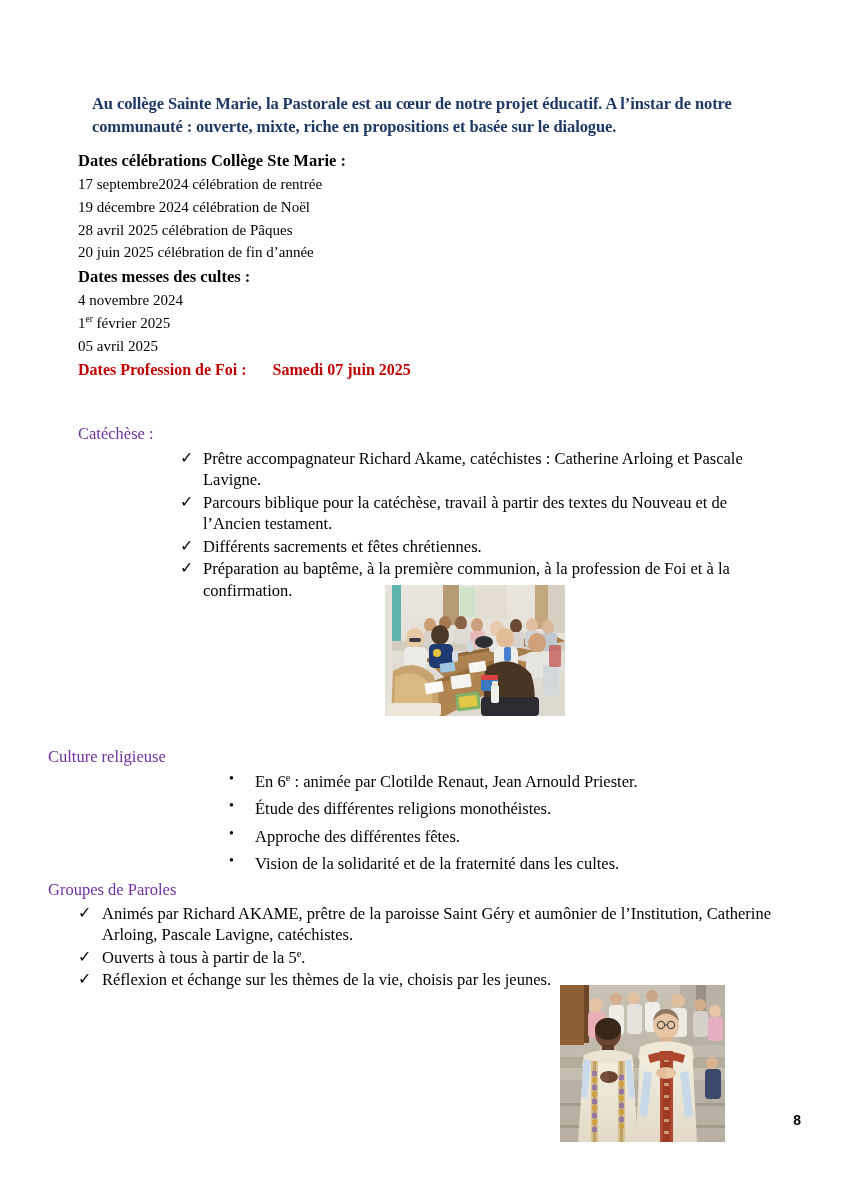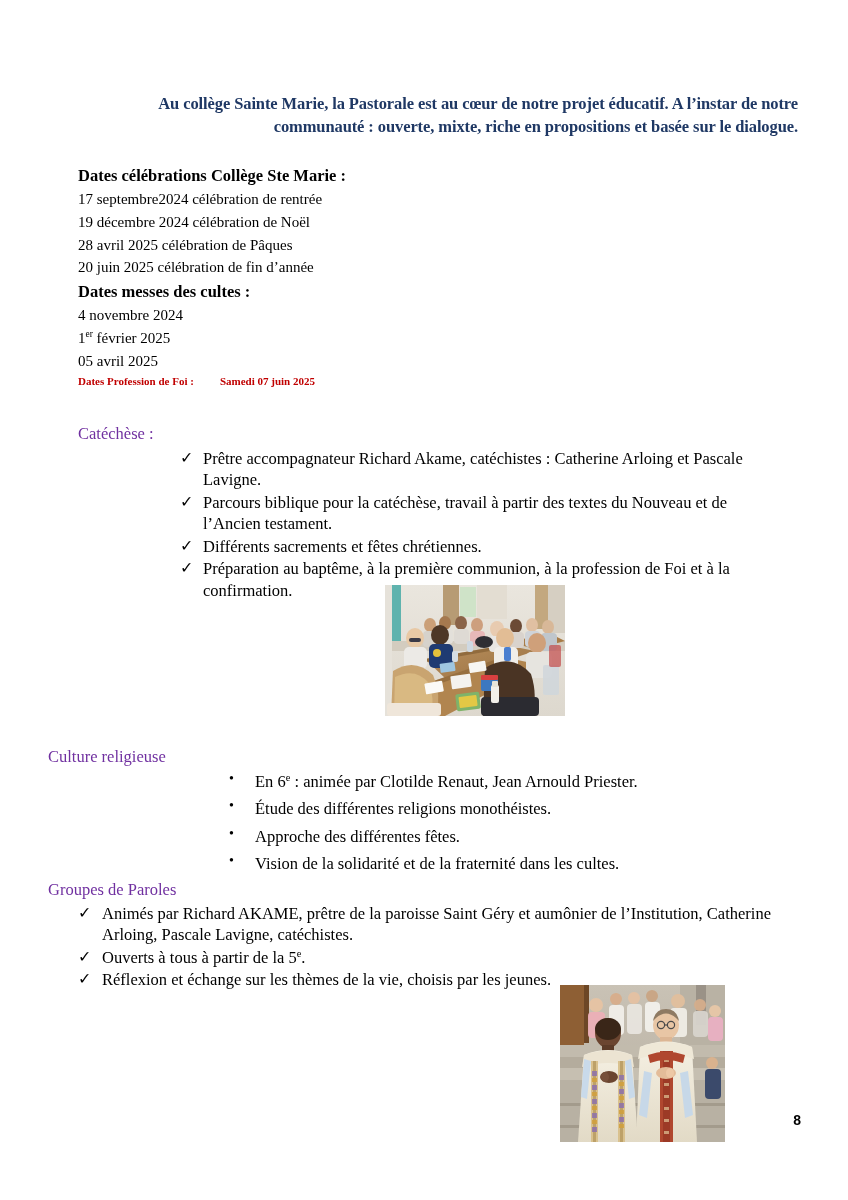--- a/index.html
+++ b/index.html
@@ -19,49 +19,49 @@
     overflow: hidden;
     box-sizing: border-box;
   }
 
   
   .intro {
     position: absolute;
     left: 92px;
     top: 92px;
     width: 706px;
-    text-align: right;
+    text-align: left;
     font-weight: bold;
     font-size: 16.5px;
     line-height: 1.42;
     color: #1F3864;
     letter-spacing: -0.1px;
   }
 
   
   .dates-block {
     position: absolute;
     left: 78px;
-    top: 163px;
+    top: 148px;
     width: 500px;
   }
   .dates-head {
     font-weight: bold;
     font-size: 16.5px;
     line-height: 1.52;
     color: #000000;
   }
   .dates-line {
     font-size: 15px;
     line-height: 1.52;
     color: #000000;
   }
   .dates-red {
     font-weight: bold;
-    font-size: 11px;
+    font-size: 16px;
     line-height: 1.52;
     color: #C00000;
   }
   .dates-red .spacer { display: inline-block; width: 26px; }
   sup { font-size: 0.63em; vertical-align: super; line-height: 0; }
 
   
   .sec-head {
     position: absolute;
     font-weight: normal;

